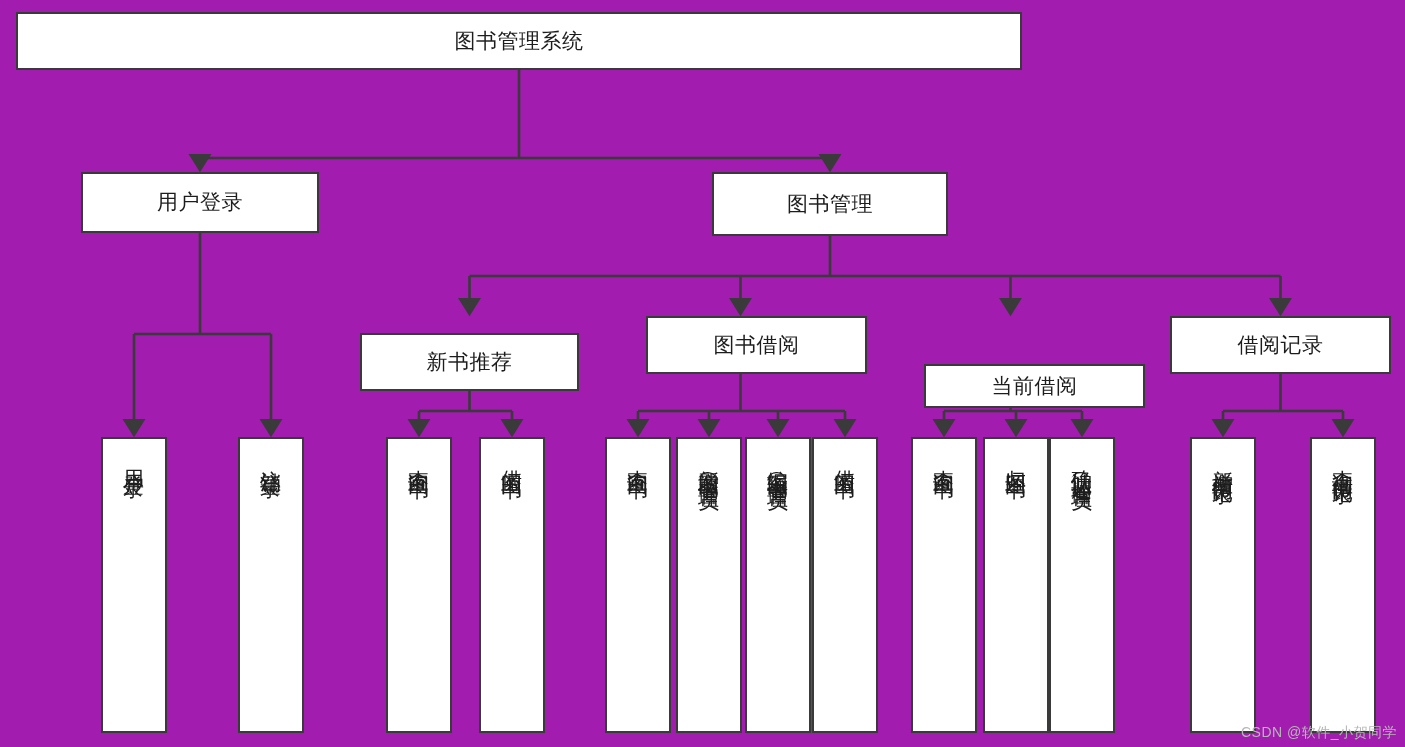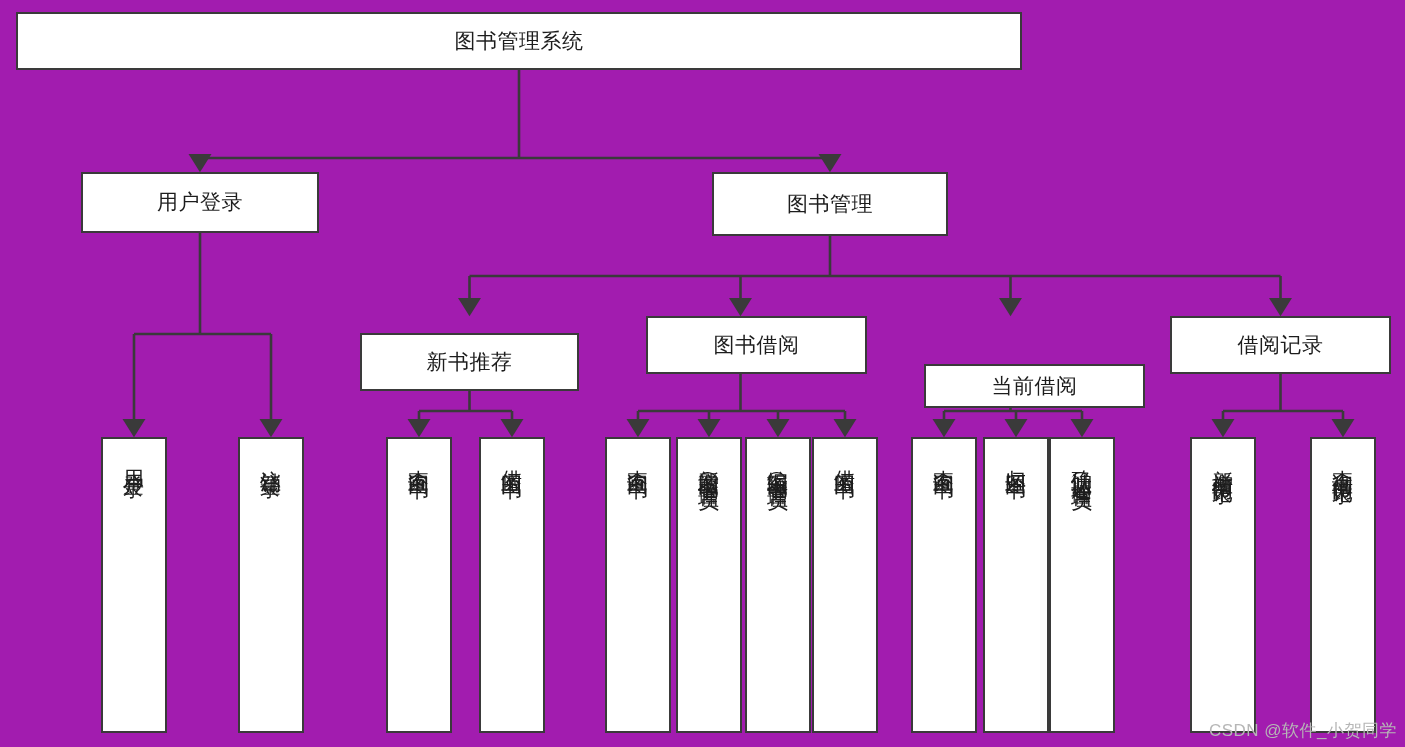--- a/index.html
+++ b/index.html
@@ -53,21 +53,21 @@
     text-orientation: upright;
     font-size: 21px;
     letter-spacing: 3px;
     line-height: 1;
     -webkit-writing-mode: vertical-rl;
   }
   #watermark {
     position: absolute;
     right: 8px;
     bottom: 5px;
-    font-size: 17px;
+    font-size: 14px;
     color: #b6b6b6;
     letter-spacing: 0.5px;
     white-space: nowrap;
     z-index: 3;
     font-family: "Liberation Sans", "DejaVu Sans", sans-serif;
     margin-top: 44px;
   }
 </style>
 </head>
 <body>

